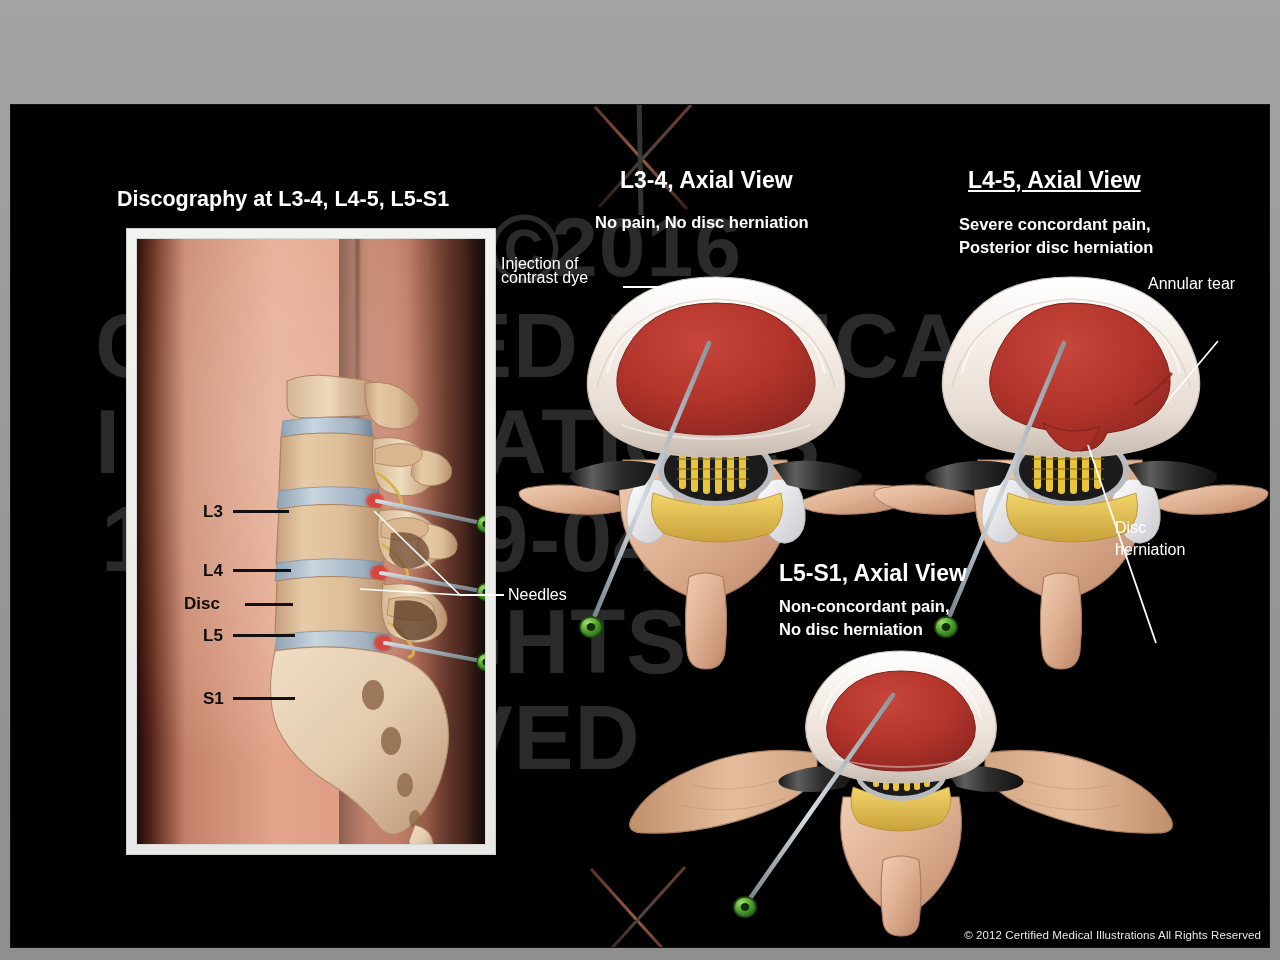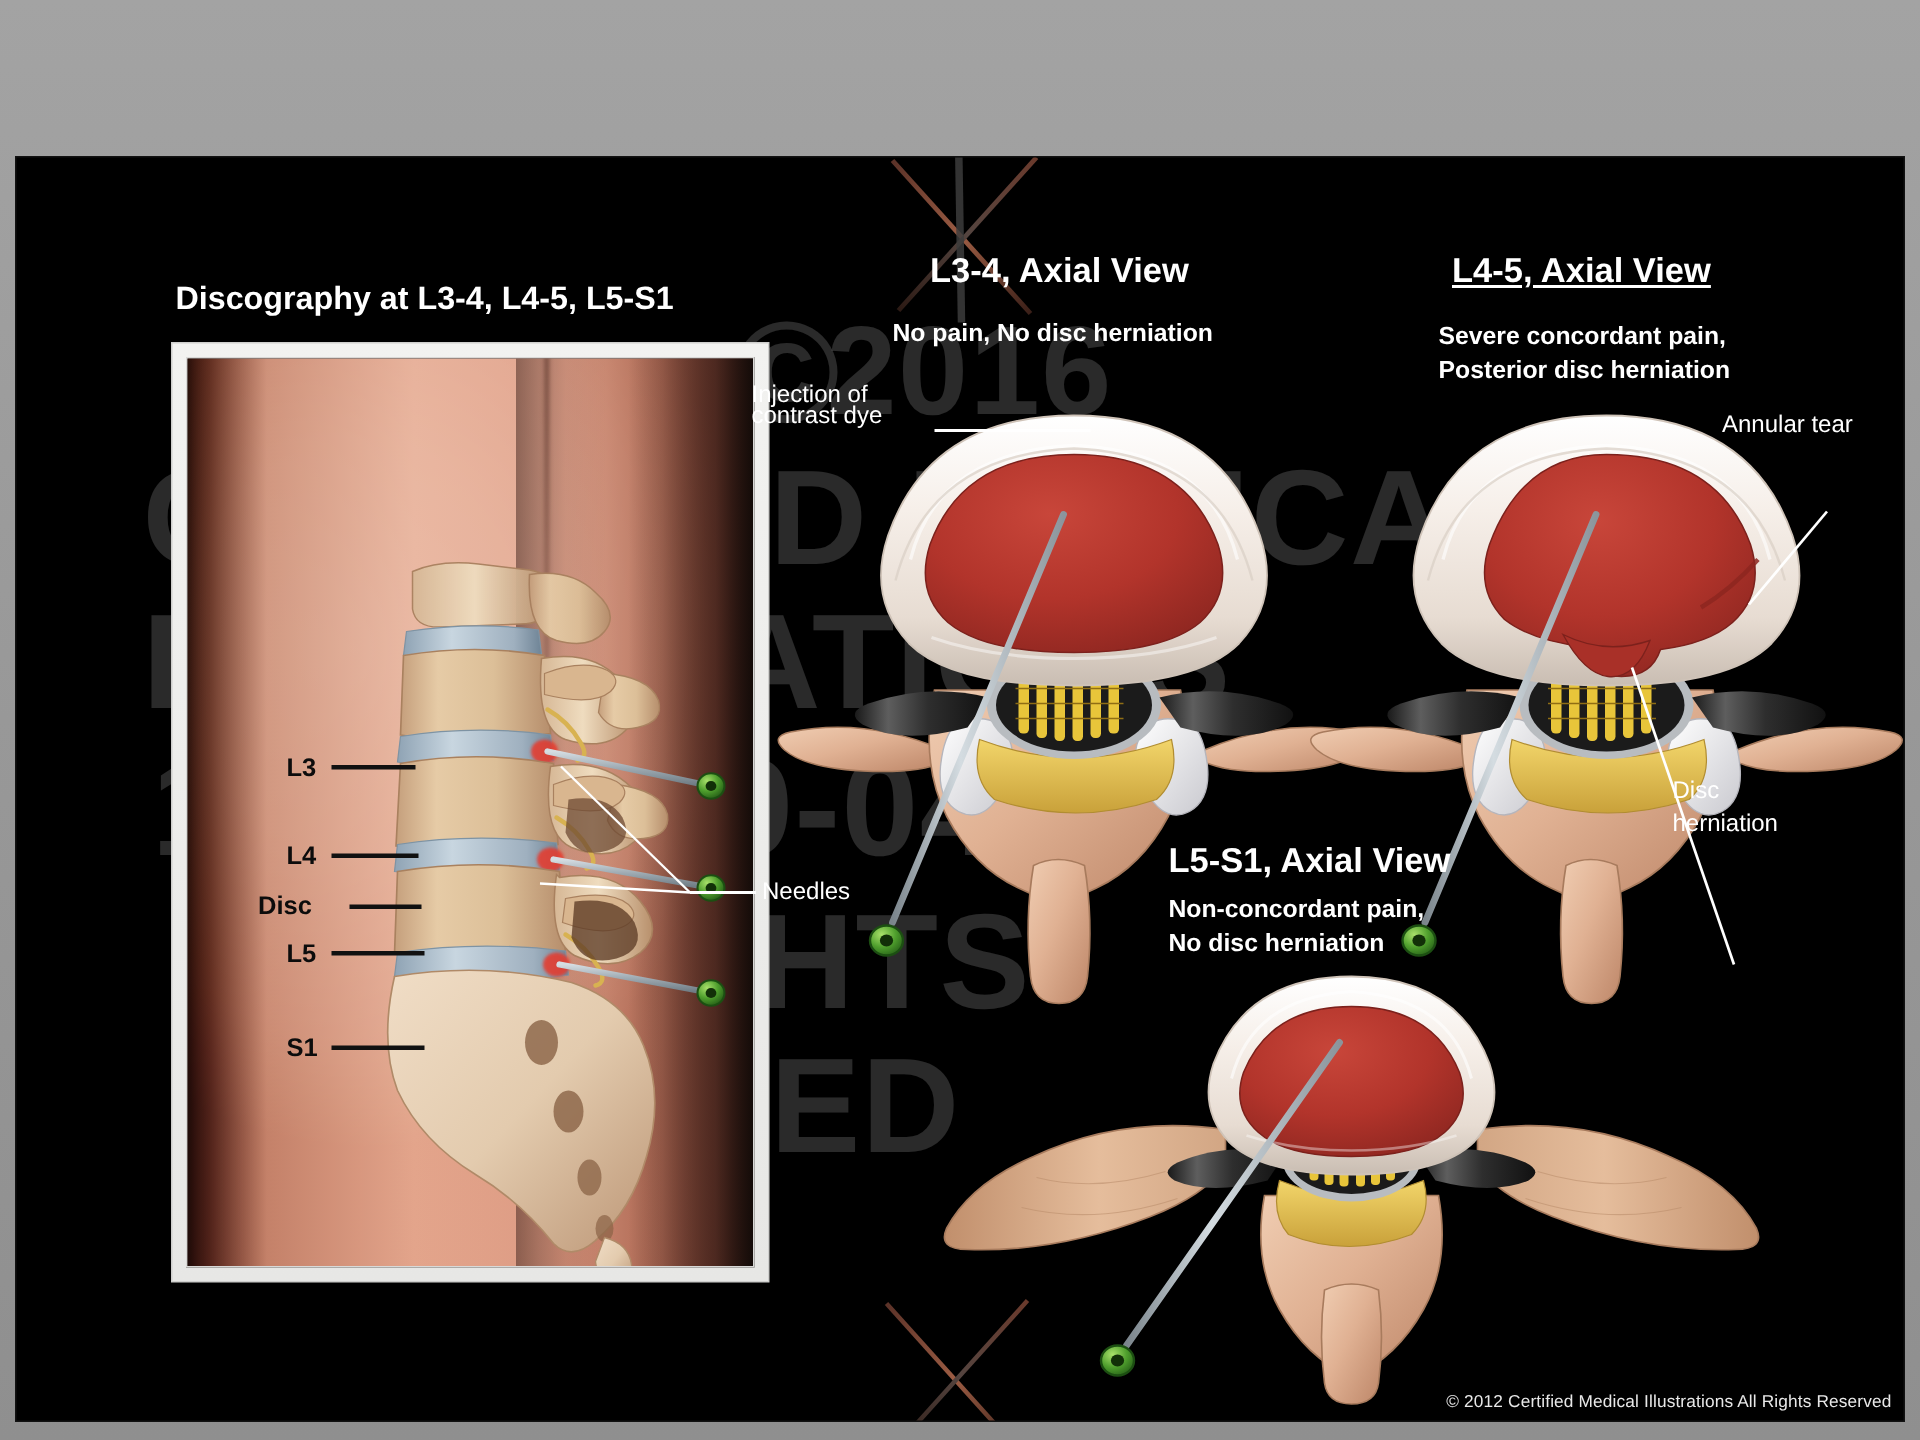--- a/index.html
+++ b/index.html
@@ -74,21 +74,21 @@
   .wm-l4     {left:128px; top:588px; font-size:90px;}
   .wm-glyph  {left:478px; top:96px;  font-size:96px;}
 
   
   .xneedles{position:absolute;z-index:3;pointer-events:none;}
   .xn1{left:572px;top:-8px;width:120px;height:120px;}
   .xn2{left:570px;top:760px;width:120px;height:110px;}
 
   
   .lateral-panel{
-    position:absolute;left:104px;top:124px;width:397px;height:625px;
+    position:absolute;left:116px;top:124px;width:368px;height:625px;
     background:linear-gradient(180deg,#f2f2f0 0%,#e7e7e5 100%);
     padding:9px;
     box-sizing:border-box;
     z-index:5;
     box-shadow:0 0 0 1px #cfcfcd;
   }
   .lateral-inner{
     position:relative;width:100%;height:100%;overflow:hidden;
     background:#15100e;
     border:1px solid #d9d9d7;

